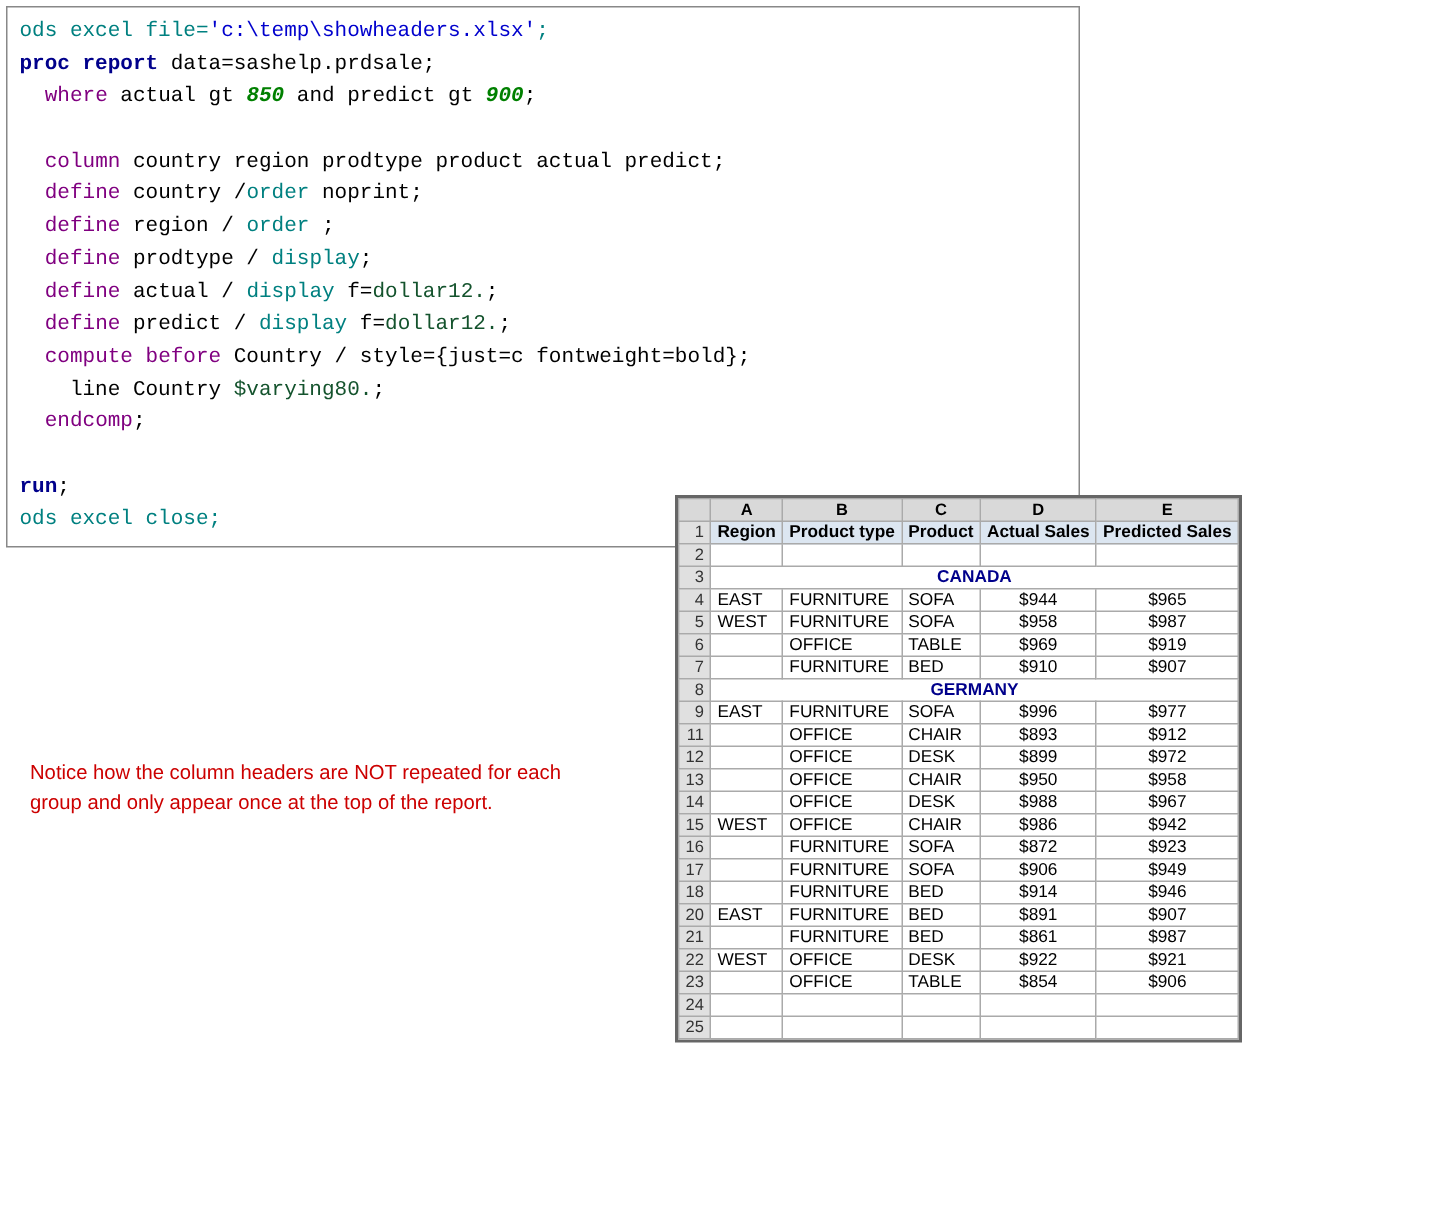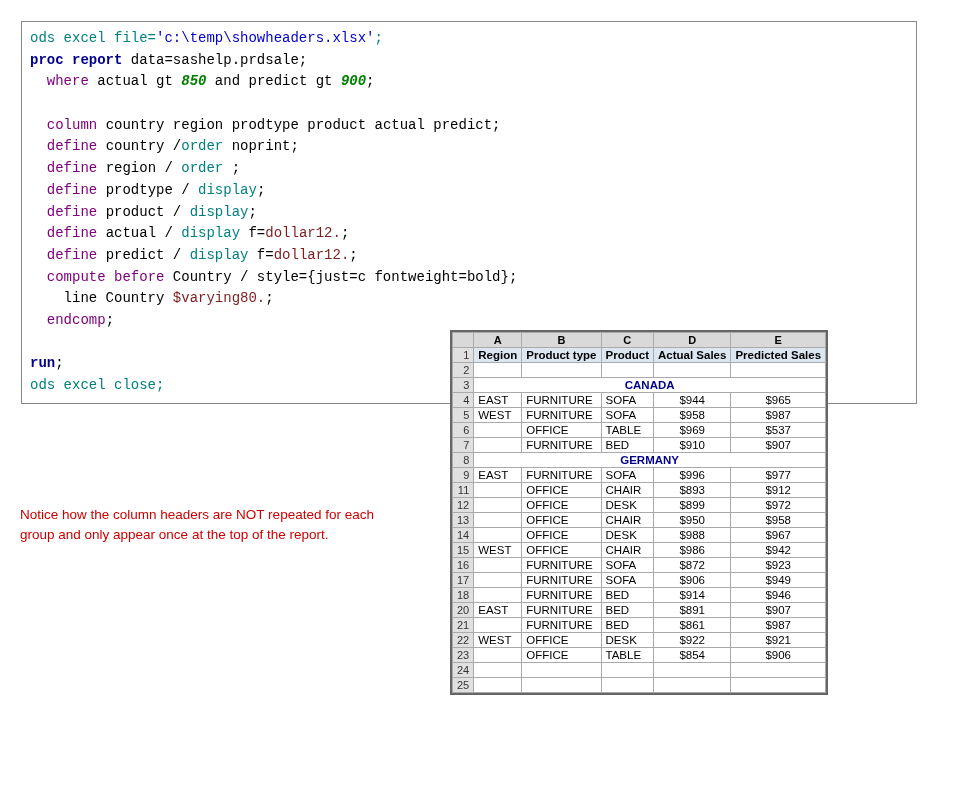--- a/index.html
+++ b/index.html
@@ -9,37 +9,37 @@
       font-size: 14px;
       width: 954px;
       min-height: 809px;
       position: relative;
     }
 
     
     #code-block {
       border: 1px solid #888;
       padding: 6px 8px;
-      margin: 21px;
-      width: 896px;
+      margin: 4px;
+      width: 716px;
       background: #fff;
       line-height: 1.55;
     }
 
     .code-line {
       white-space: pre;
       display: block;
     }
 
     
     .kw-blue { color: #00008B; font-weight: bold; }
     .kw-purple { color: #800080; }
     .kw-teal { color: #008080; }
     .num { color: #008000; font-weight: bold; font-style: italic; }
-    .var-blue { color: #7f1d1d; }
+    .var-blue { color: #14532d; }
 
     
     #notice-text {
       position: absolute;
       left: 20px;
       top: 505px;
       width: 360px;
       color: #CC0000;
       font-family: Arial, sans-serif;
       font-size: 13.5px;
@@ -134,21 +134,20 @@
   <span class="code-line">&nbsp;</span>
 
   <span class="code-line">  <span class="kw-purple">column</span> country region prodtype product actual predict;</span>
 
   <span class="code-line">  <span class="kw-purple">define</span> country /<span class="kw-teal">order</span> noprint;</span>
 
   <span class="code-line">  <span class="kw-purple">define</span> region / <span class="kw-teal">order</span> ;</span>
 
   <span class="code-line">  <span class="kw-purple">define</span> prodtype / <span class="kw-teal">display</span>;</span>
 
-  <span class="code-line">  <span class="kw-purple">define</span> product / <span class="kw-teal">display</span>;</span>
 
   <span class="code-line">  <span class="kw-purple">define</span> actual / <span class="kw-teal">display</span> f=<span class="var-blue">dollar12.</span>;</span>
 
   <span class="code-line">  <span class="kw-purple">define</span> predict / <span class="kw-teal">display</span> f=<span class="var-blue">dollar12.</span>;</span>
 
   <span class="code-line">  <span class="kw-purple">compute before</span> Country / style={just=c fontweight=bold};</span>
 
   <span class="code-line">    line Country <span class="var-blue">$varying80.</span>;</span>
 
   <span class="code-line">  <span class="kw-purple">endcomp</span>;</span>
@@ -217,21 +216,21 @@
       <td class="num-cell">$958</td>
       <td class="num-cell">$987</td>
     </tr>
 
     <tr>
       <td class="row-num">6</td>
       <td class="data-cell"></td>
       <td class="data-cell">OFFICE</td>
       <td class="data-cell">TABLE</td>
       <td class="num-cell">$969</td>
-      <td class="num-cell">$537</td>
+      <td class="num-cell">$919</td>
     </tr>
 
     <tr>
       <td class="row-num">7</td>
       <td class="data-cell"></td>
       <td class="data-cell">FURNITURE</td>
       <td class="data-cell">BED</td>
       <td class="num-cell">$910</td>
       <td class="num-cell">$907</td>
     </tr>

